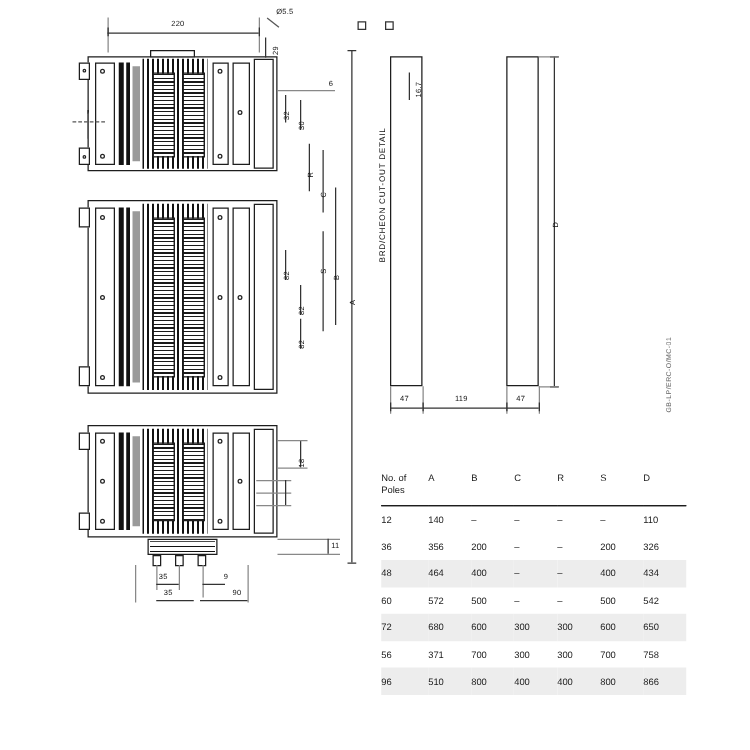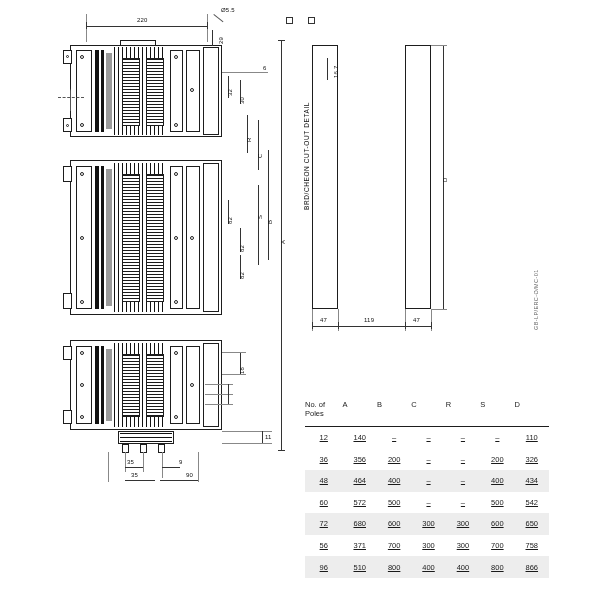--- a/index.html
+++ b/index.html
@@ -138,43 +138,42 @@
     color: #666;
     white-space: nowrap;
     transform-origin: 0 0;
     transform: rotate(-90deg);
   }
 
   
   #table-wrap {
     position: absolute;
     left: 305px;
-    top: 398px;
+    top: 376px;
     width: 244px;
   }
   table.spec {
     border-collapse: collapse;
     width: 100%;
     font-size: 7.5px;
     color: #1a1a1a;
   }
   table.spec thead th {
     font-weight: normal;
     text-align: left;
     padding: 2px 0 7px 0;
     border-bottom: 1px solid #1d1d1d;
     vertical-align: top;
     line-height: 1.25;
     white-space: pre-line;
   }
   table.spec tbody td {
     padding: 6.3px 0 6.3px 0;
-    text-align: center;
+    text-align: left;
     border: none;
-    text-decoration: underline;
   }
   table.spec tbody tr.alt td {
     background: #ededed;
   }
   table.spec col.c0 { width: 36px; }
   table.spec col.c1 { width: 33px; }
   table.spec col.c2 { width: 33px; }
   table.spec col.c3 { width: 33px; }
   table.spec col.c4 { width: 33px; }
   table.spec col.c5 { width: 33px; }

